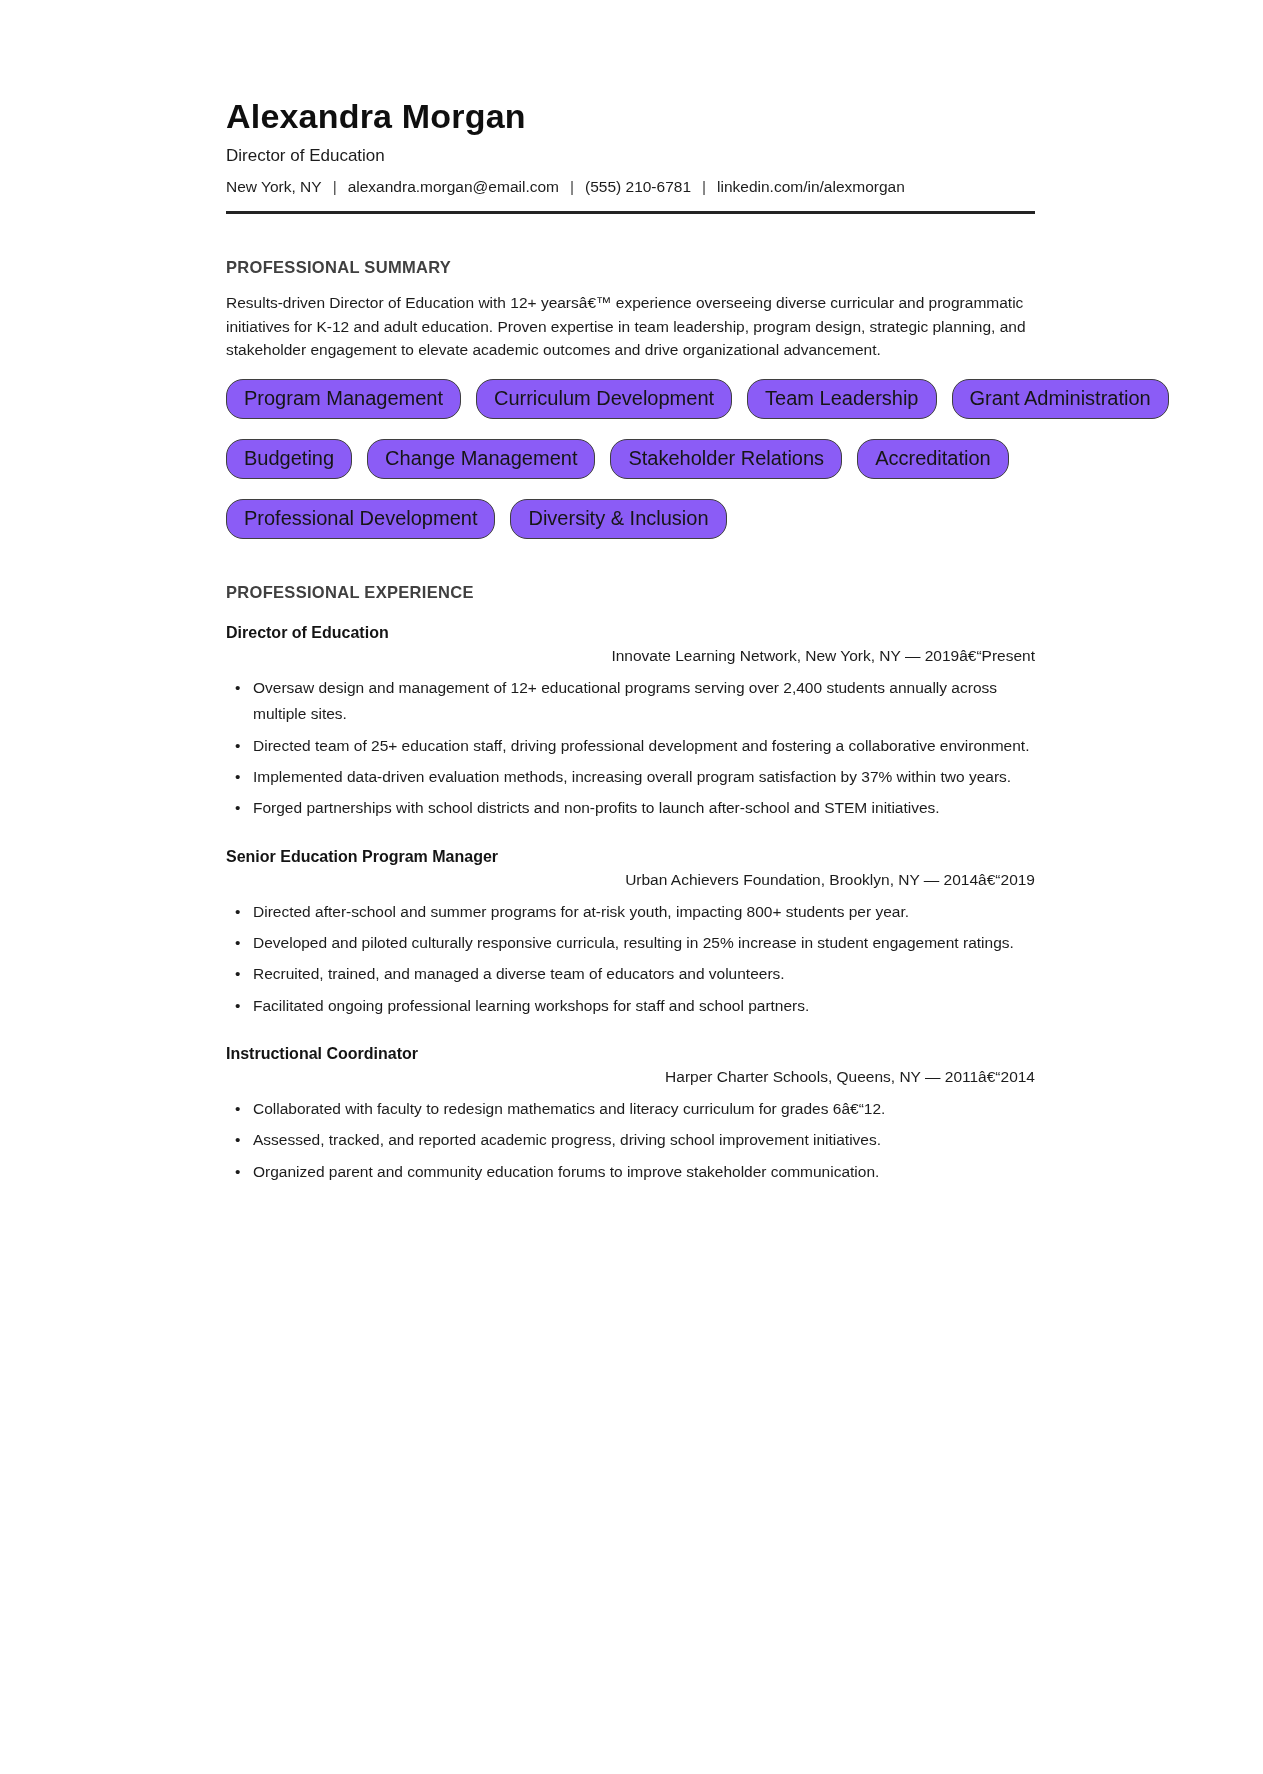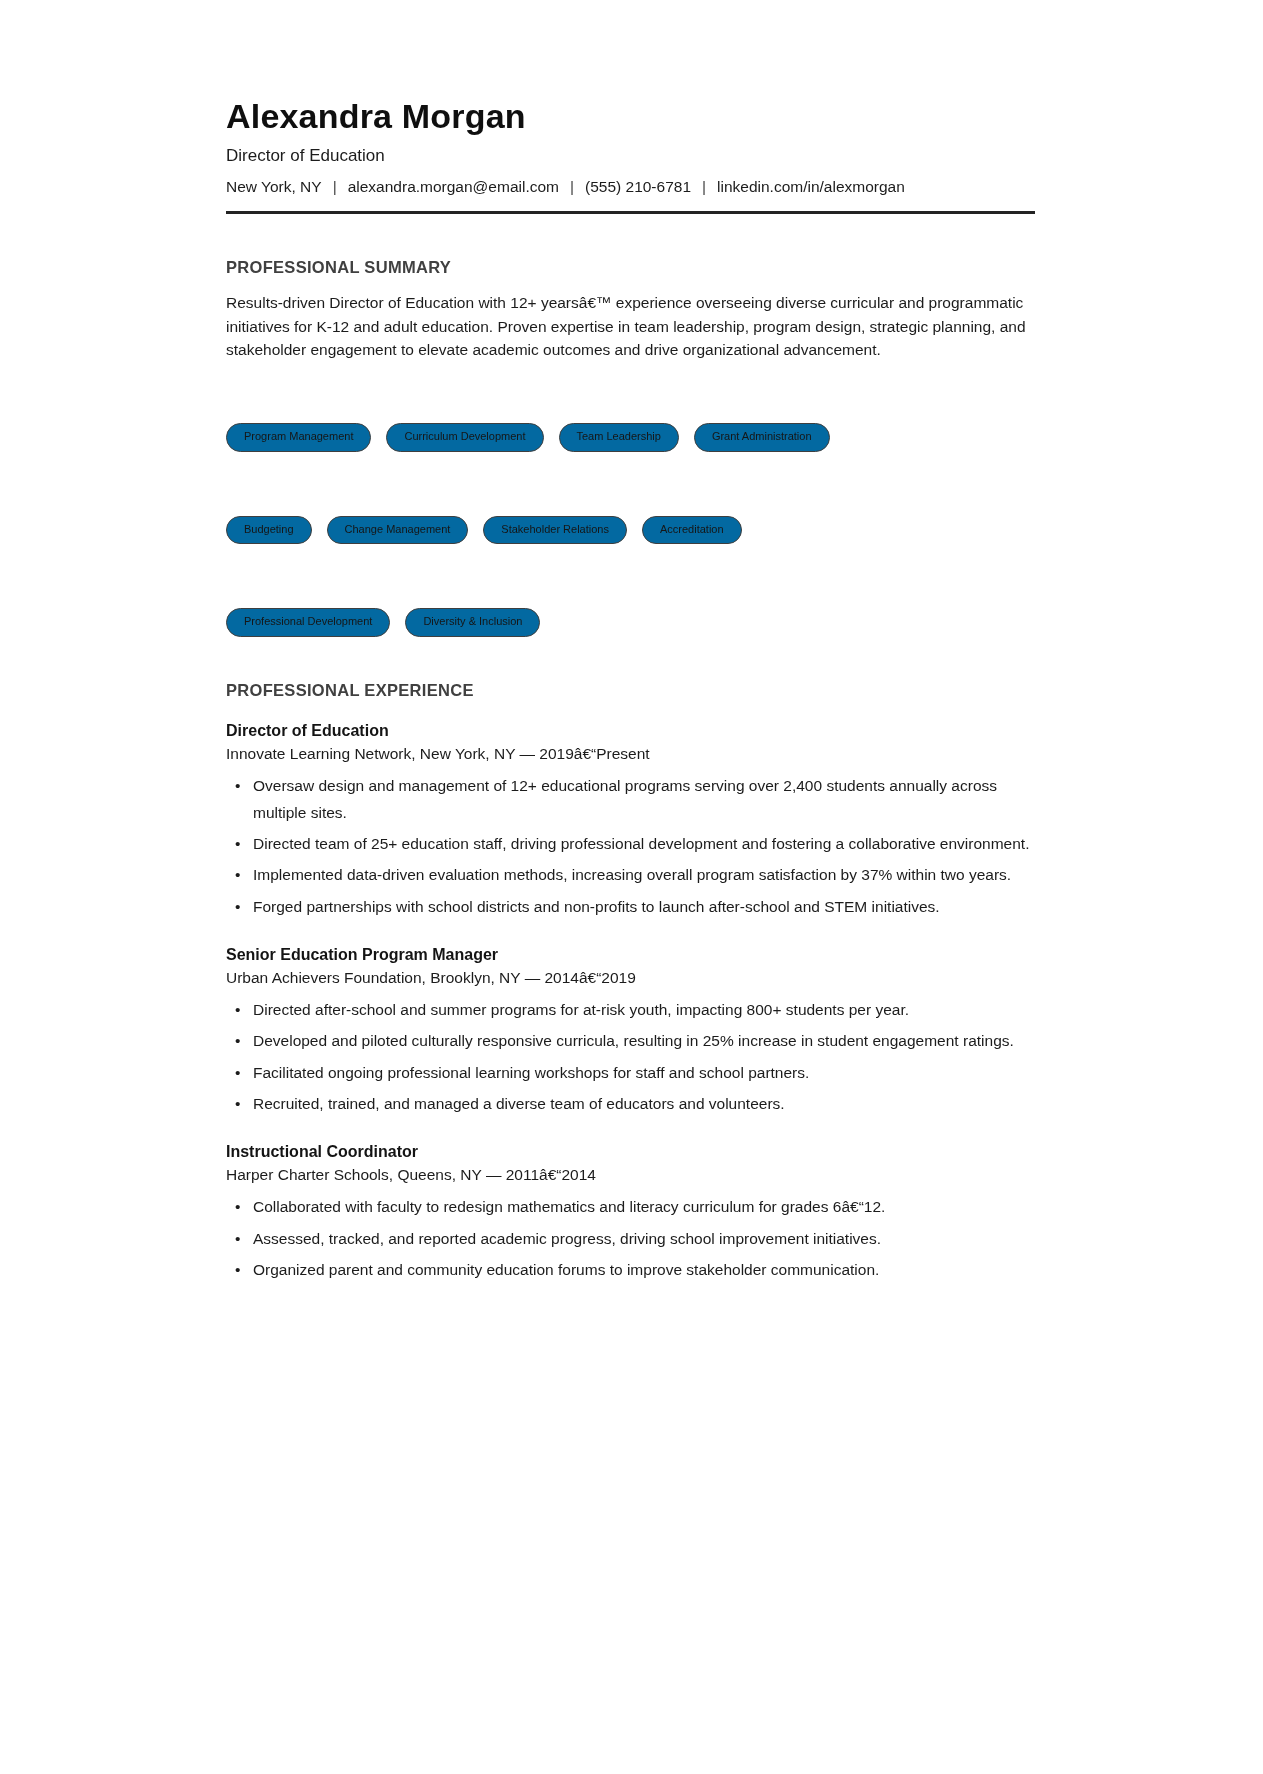--- a/index.html
+++ b/index.html
@@ -58,42 +58,42 @@
   }
 
   
   .pill-rows { margin-top: 17px; }
   .pill-row { display: flex; gap: 15px; margin-bottom: 20px; }
   .pill {
     display: inline-block;
     border: 1.4px solid #3f3f3f;
     border-radius: 17px;
     padding: 6px 17px 7px 17px;
-    font-size: 11px;
+    font-size: 20px;
     line-height: 1.25;
     color: #161616;
     white-space: nowrap;
-    background: #0369a1;
-    margin-top: 44px;
+    background: #8b5cf6;
   }
 
   
   .jobs { margin-top: 0; }
   .job { margin-top: 22px; }
   .job + .job { margin-top: 26px; }
   .job-title {
     margin: 0;
     font-size: 16px;
     font-weight: 700;
     color: #141414;
   }
   .job-org {
     margin: 5px 0 0 0;
     font-size: 15.5px;
     color: #1c1c1c;
+    text-align: right;
   }
   .job-bullets {
     margin: 10px 0 0 0;
     padding: 0;
     list-style: none;
   }
   .job-bullets li {
     position: relative;
     padding-left: 27px;
     font-size: 15.5px;
@@ -161,22 +161,22 @@
             <li>Implemented data-driven evaluation methods, increasing overall program satisfaction by 37% within two years.</li>
             <li>Forged partnerships with school districts and non-profits to launch after-school and STEM initiatives.</li>
           </ul>
         </article>
         <article class="job">
           <h3 class="job-title">Senior Education Program Manager</h3>
           <p class="job-org">Urban Achievers Foundation, Brooklyn, NY — 2014â€“2019</p>
           <ul class="job-bullets">
             <li>Directed after-school and summer programs for at-risk youth, impacting 800+ students per year.</li>
             <li>Developed and piloted culturally responsive curricula, resulting in 25% increase in student engagement ratings.</li>
+            <li>Recruited, trained, and managed a diverse team of educators and volunteers.</li>
             <li>Facilitated ongoing professional learning workshops for staff and school partners.</li>
-            <li>Recruited, trained, and managed a diverse team of educators and volunteers.</li>
           </ul>
         </article>
         <article class="job">
           <h3 class="job-title">Instructional Coordinator</h3>
           <p class="job-org">Harper Charter Schools, Queens, NY — 2011â€“2014</p>
           <ul class="job-bullets">
             <li>Collaborated with faculty to redesign mathematics and literacy curriculum for grades 6â€“12.</li>
             <li>Assessed, tracked, and reported academic progress, driving school improvement initiatives.</li>
             <li>Organized parent and community education forums to improve stakeholder communication.</li>
           </ul>

